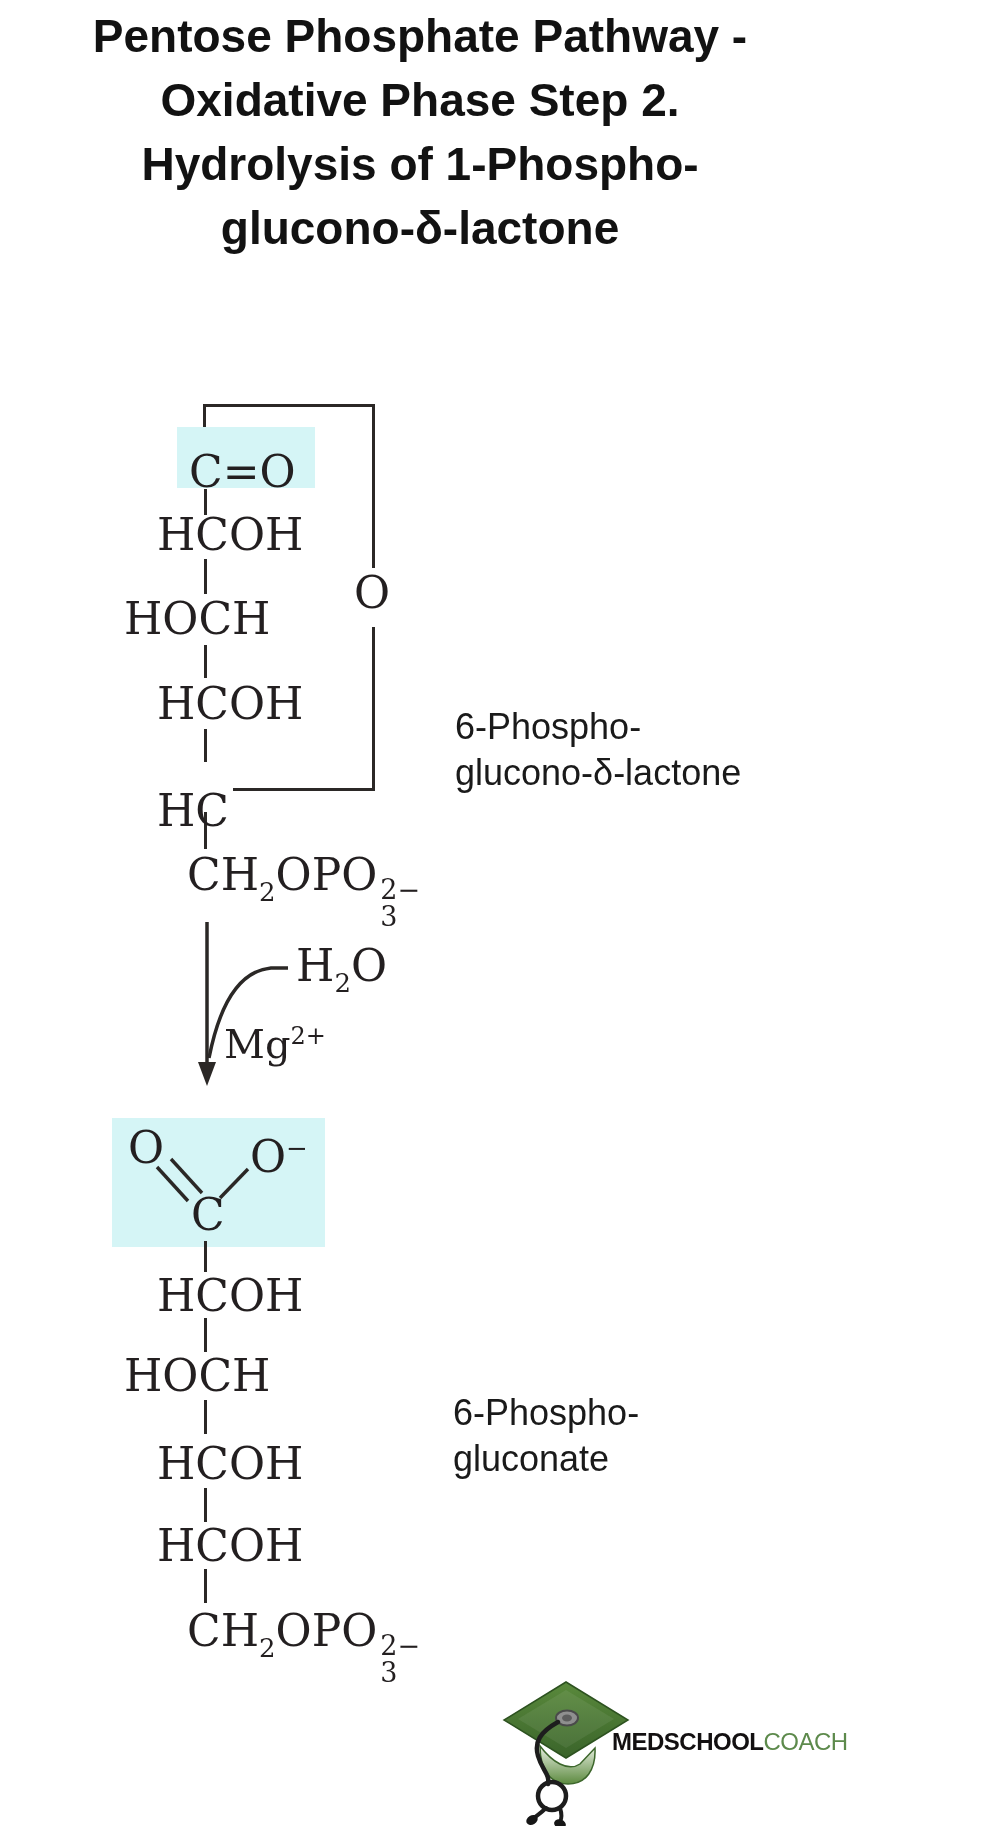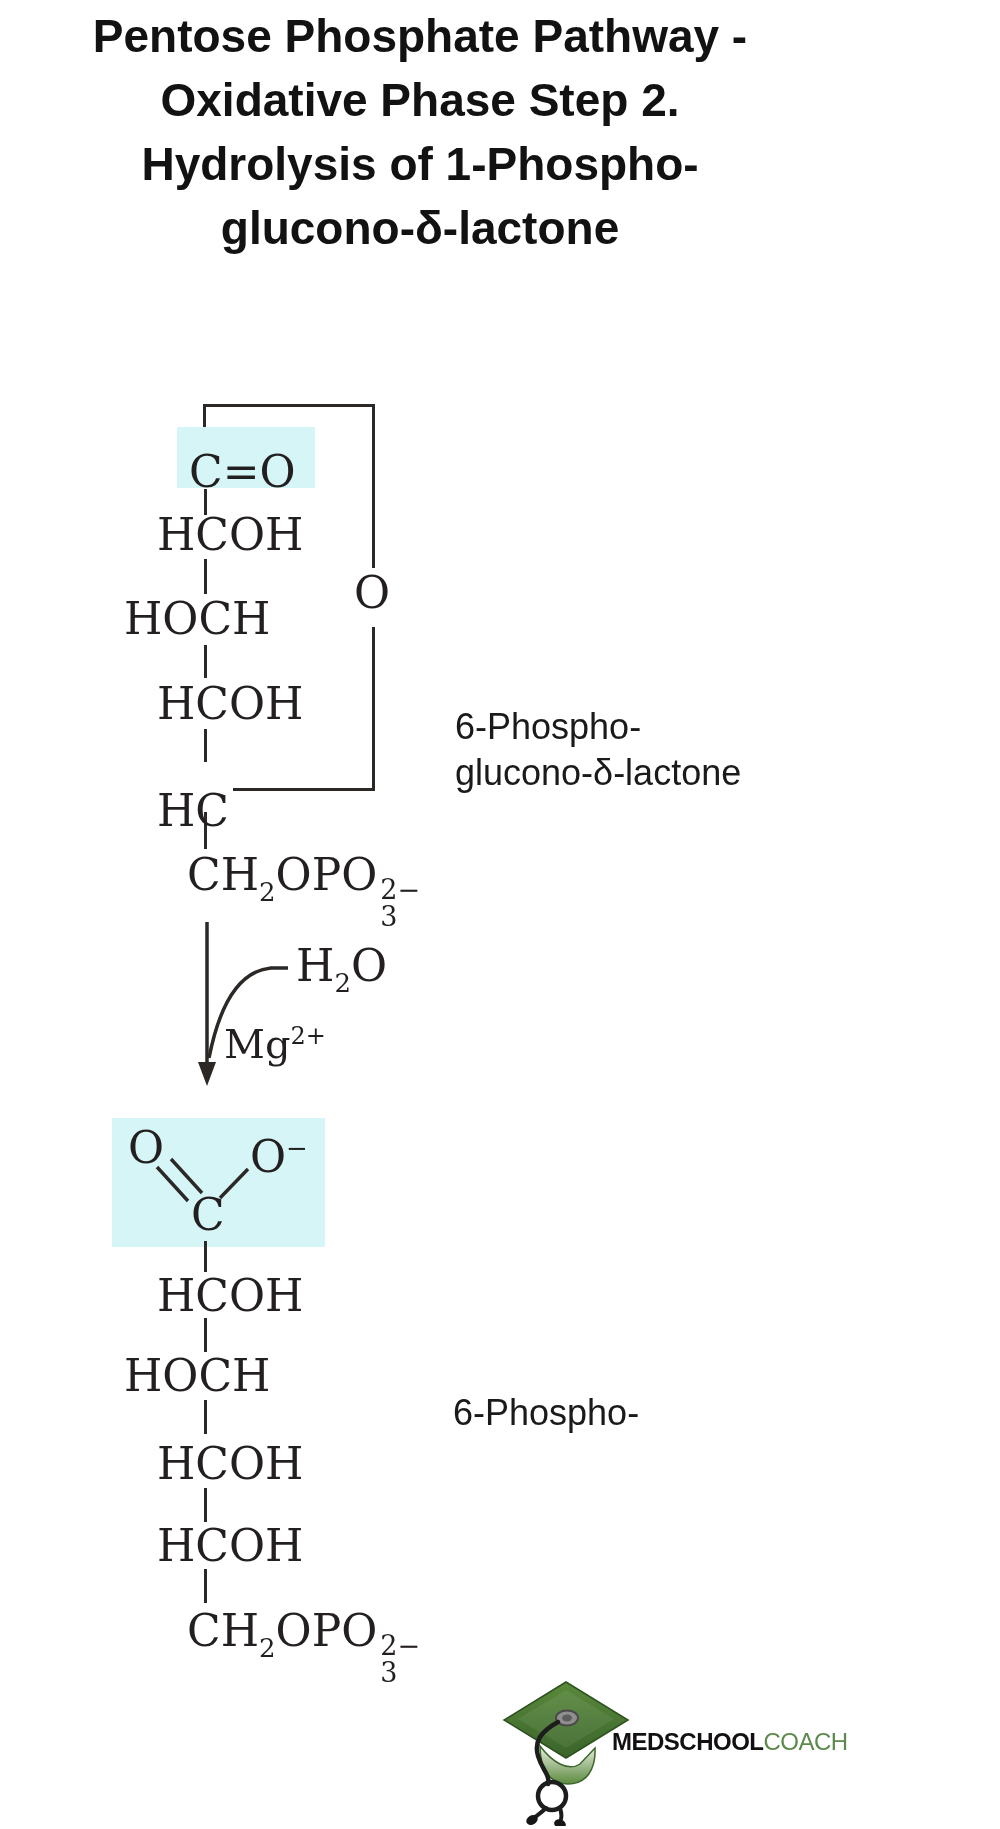--- a/index.html
+++ b/index.html
@@ -110,20 +110,21 @@
   <div class="frow" style="left:124px;top:1353px;">HOCH</div>
   <div class="frow" style="left:157px;top:1441px;">HCOH</div>
   <div class="frow" style="left:157px;top:1523px;">HCOH</div>
   <div class="frow" style="left:187px;top:1608px;"><span>CH</span><span class="sub">2</span><span>OPO</span><span class="stack">
         <span>2−</span>
         <span>3</span>
       </span></div>
 
   <div class="mol-label" style="left:453px;top:1342px;">
     <div>6-Phospho-</div>
+    <div>gluconate</div>
   </div>
 
   <svg class="svg-abs" style="left:500px;top:1676px;" width="135" height="150" viewBox="0 0 135 150">
     <defs>
       <linearGradient id="capg" x1="0" y1="0" x2="0" y2="1">
         <stop offset="0" stop-color="#5a8a3c"></stop>
         <stop offset="1" stop-color="#3a642a"></stop>
       </linearGradient>
       <linearGradient id="bodyg" x1="0" y1="0" x2="0" y2="1">
         <stop offset="0" stop-color="#e8efe2"></stop>

